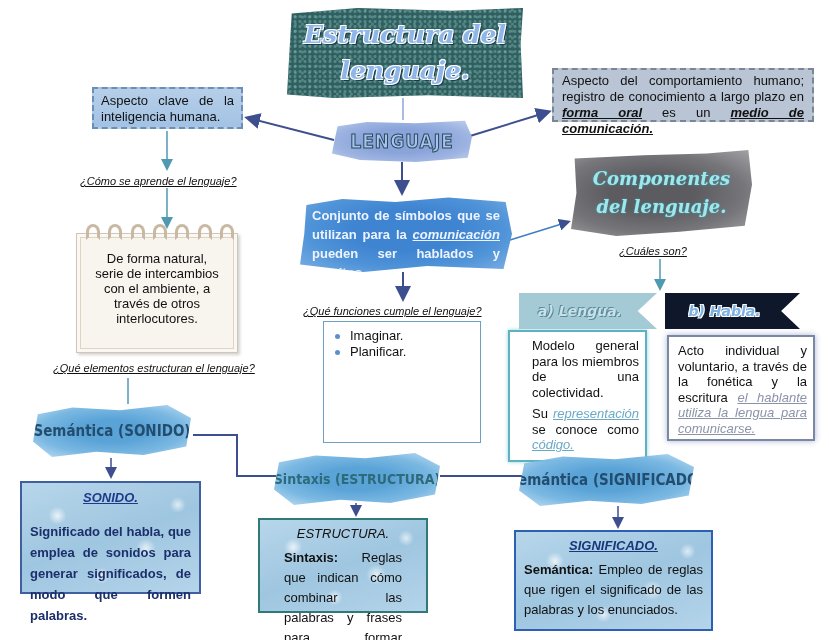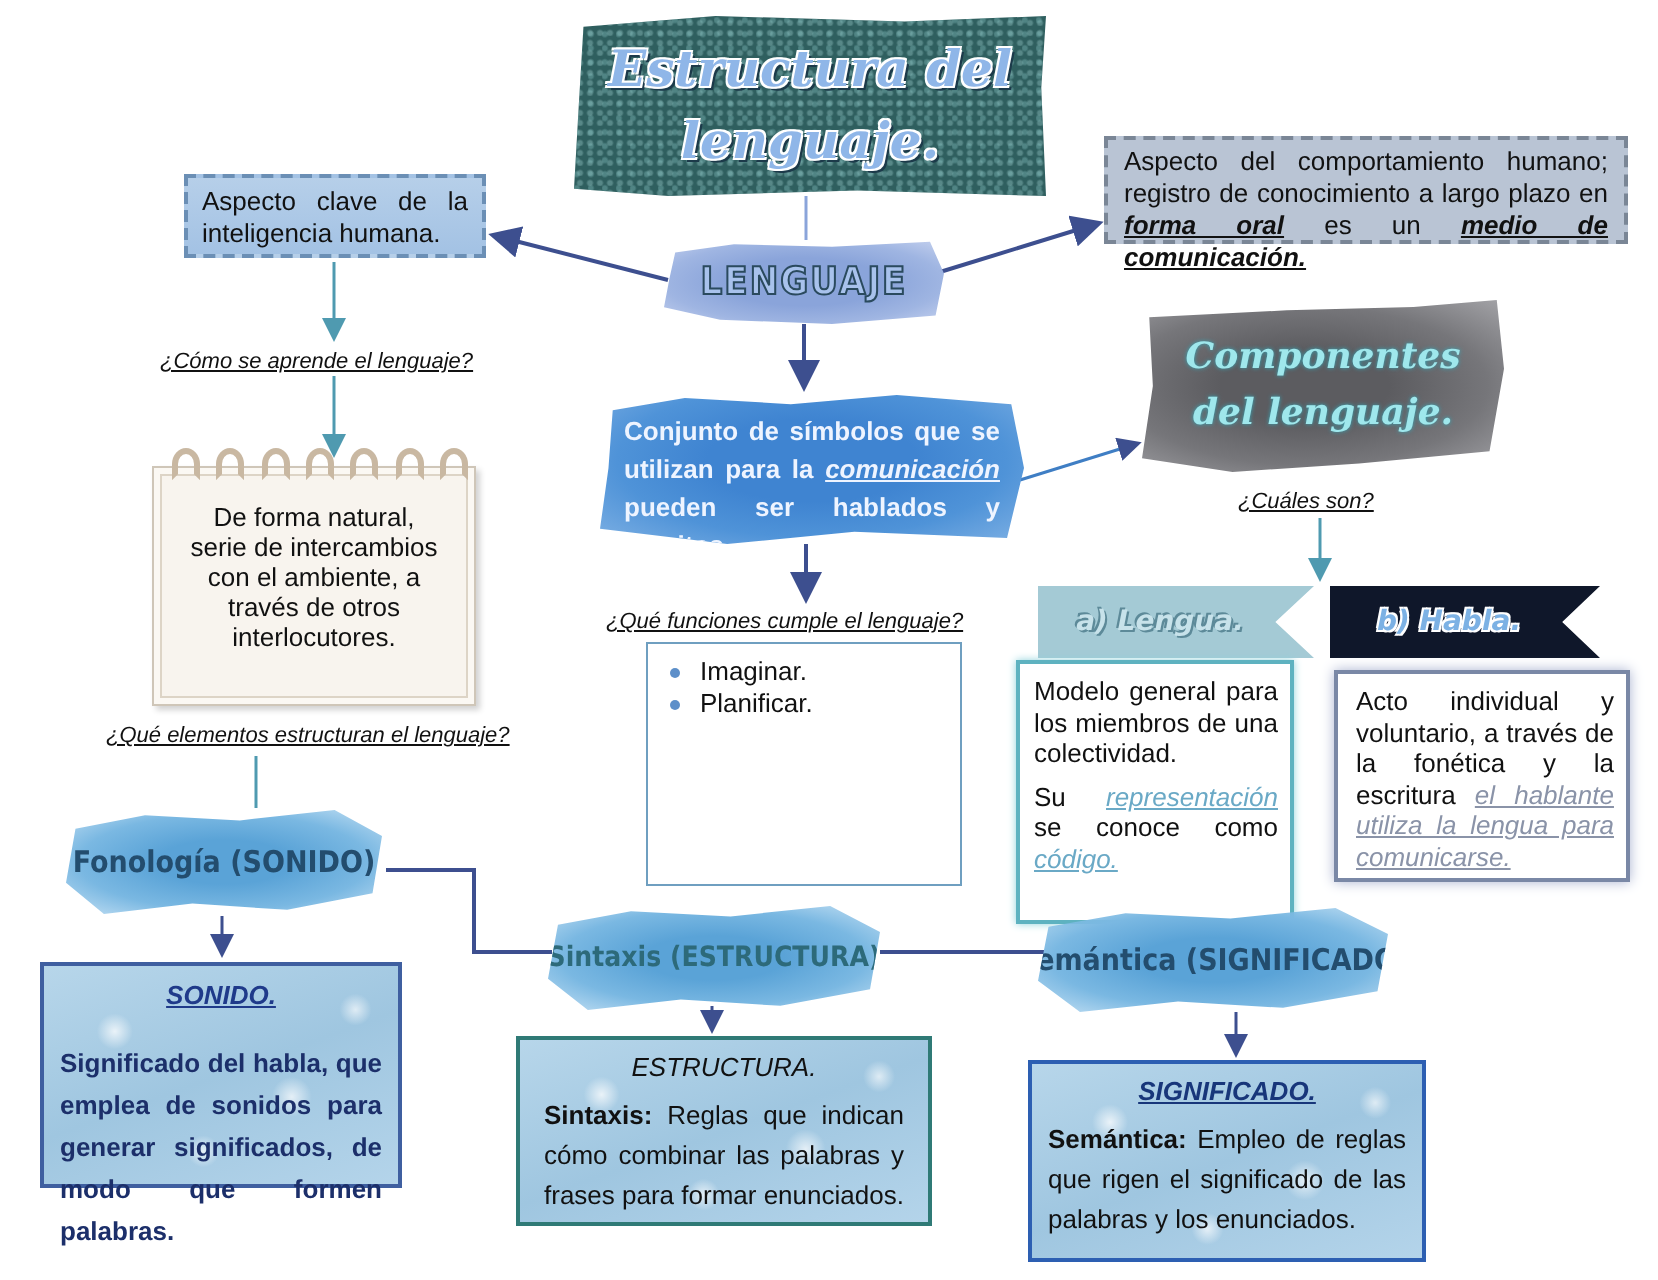--- a/index.html
+++ b/index.html
@@ -105,21 +105,21 @@
     font-family: "DejaVu Sans", sans-serif; font-size: 14px; font-style: italic; font-weight: bold; padding-right: 16px;
   }
   .banner-lengua { left: 519px; top: 293px; width: 138px; background: #a4cad5; }
   .banner-lengua span { color: #c7e2ea; text-shadow: -1px -1px 0 #5d8a99, 1px 1px 0 #5d8a99; }
   .banner-habla { left: 665px; top: 293px; width: 135px; background: #0f172a; }
   .banner-habla span { color: #7cb1e4; text-shadow: -1px -1px 0 #fff, 1px 1px 0 #fff, -1px 1px 0 #fff, 1px -1px 0 #fff; }
 
   .lengua-box {
     left: 508px; top: 330px; width: 139px; height: 132px;
     border: 2px solid #5eb2c0; box-shadow: 0 0 4px #8fd2dc; background: #fff;
-    padding: 6px 6px 0 7px; font-size: 13px; line-height: 15.5px; text-align: justify;
+    padding: 6px 6px 0 22px; font-size: 13px; line-height: 15.5px; text-align: justify;
   }
   .lengua-box p { margin-bottom: 6px; }
   .link-teal { color: #6aa9c6; font-style: italic; text-decoration: underline; }
   .habla-box {
     left: 667px; top: 335px; width: 148px; height: 106px;
     border: 2px solid #7a88a6; box-shadow: 0 0 6px #aab3d0; background: #fff;
     padding: 6px 6px 0 9px; font-size: 13px; line-height: 15.5px; text-align: justify;
   }
   .link-gray { color: #8a93a8; font-style: italic; text-decoration: underline; }
 
@@ -141,21 +141,21 @@
       radial-gradient(circle at 20% 30%, rgba(255,255,255,0.75) 0, rgba(255,255,255,0) 9px),
       radial-gradient(circle at 70% 60%, rgba(255,255,255,0.7) 0, rgba(255,255,255,0) 10px),
       radial-gradient(circle at 45% 85%, rgba(255,255,255,0.7) 0, rgba(255,255,255,0) 8px),
       radial-gradient(circle at 88% 20%, rgba(255,255,255,0.65) 0, rgba(255,255,255,0) 8px),
       linear-gradient(160deg, #b7d6ea, #9fc6e0 50%, #b4d4ea);
     font-size: 13px; text-align: justify;
   }
   .star-box .hdr { text-align: center; font-style: italic; font-weight: bold; text-decoration: underline; margin-bottom: 4px; }
   .box-sonido { left: 20px; top: 481px; width: 181px; height: 113px; border: 2px solid #3f5fa0; padding: 4px 8px; font-weight: bold; color: #1c2f6a; line-height: 21px; }
   .box-sonido .hdr { color: #1f3a8a; margin-bottom: 13px; }
-  .box-estructura { left: 258px; top: 518px; width: 208px; height: 95px; border: 2px solid #2f7a76; padding: 4px 12px; line-height: 20px; }
+  .box-estructura { left: 258px; top: 518px; width: 170px; height: 95px; border: 2px solid #2f7a76; padding: 4px 24px; line-height: 20px; }
   .box-estructura .hdr { text-decoration: none; font-weight: normal; }
   .box-significado { left: 514px; top: 530px; width: 199px; height: 101px; border: 2px solid #2d5fb2; padding: 4px 8px; line-height: 20px; }
   .box-significado .hdr { color: #18367a; }
 </style>
 </head>
 <body>
 
 <svg class="lines" viewBox="0 0 829 640">
   <defs>
     <marker id="ah" markerWidth="8" markerHeight="8" refX="6" refY="4" orient="auto">
@@ -267,21 +267,21 @@
 <div class="abs funcs">
   <ul>
     <li>Imaginar.</li>
     <li>Planificar.</li>
   </ul>
 </div>
 
 <div class="abs q" style="left:53px; top:362px;">¿Qué elementos estructuran el lenguaje?</div>
 
 <div class="abs blob blob-fono">
-  <span>Fonología (SONIDO)</span>
+  <span>Semántica (SONIDO)</span>
 </div>
 <div class="abs blob blob-sint">
   <span>Sintaxis (ESTRUCTURA)</span>
 </div>
 <div class="abs blob blob-sem">
   <span>Semántica (SIGNIFICADO)</span>
 </div>
 
 <div class="abs star-box box-sonido">
   <div class="hdr">SONIDO.</div>

